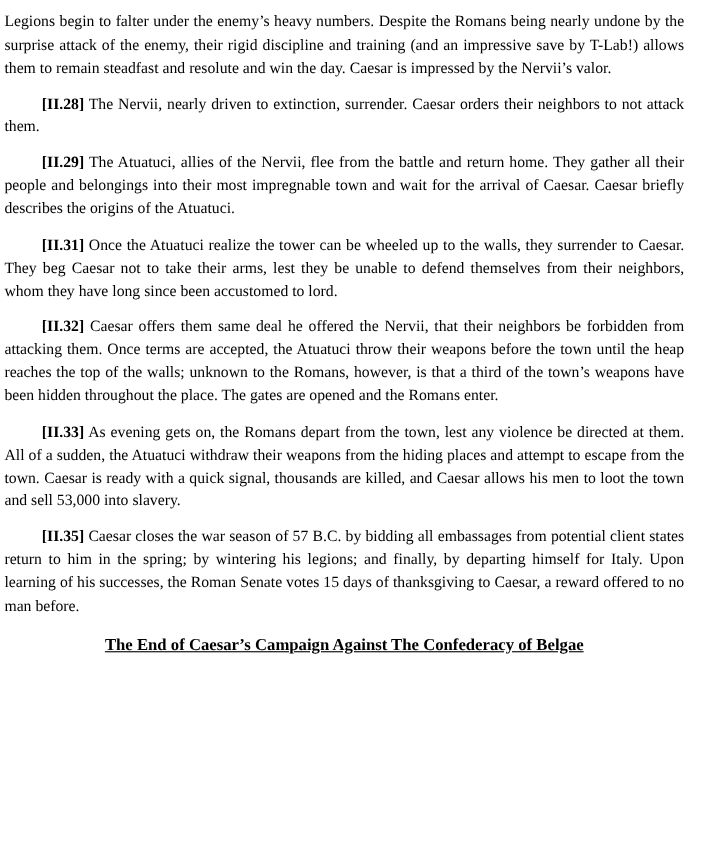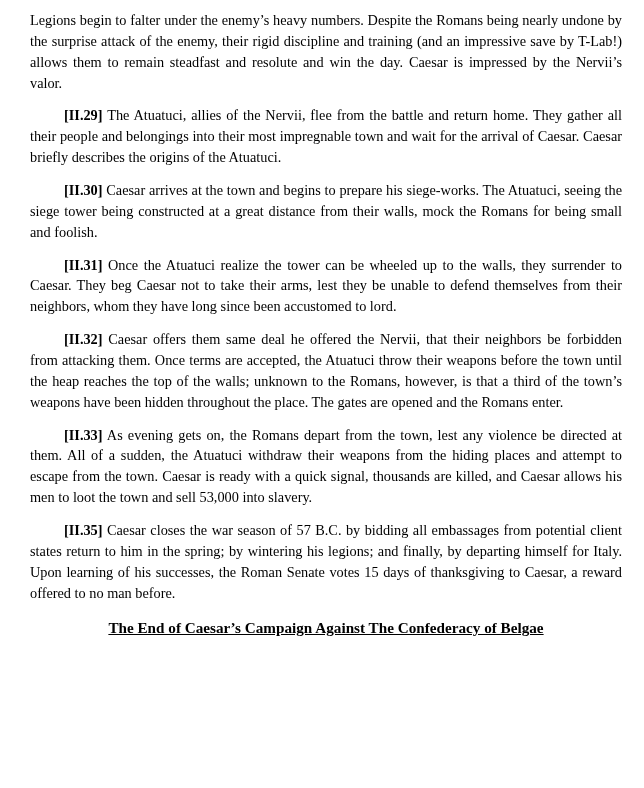--- a/index.html
+++ b/index.html
@@ -10,21 +10,21 @@
   body {
     width: 644px;
     height: 788px;
     font-family: "Liberation Serif", "DejaVu Serif", serif;
     color: #000000;
   }
   .page {
     width: 644px;
     height: 788px;
     box-sizing: border-box;
-    padding: 10px 22px 10px 30px;
+    padding: 10px 22px 10px 4px;
     position: relative;
   }
   p.para {
     margin: 0 0 12px 0;
     font-size: 14.3px;
     line-height: 1.46;
     text-align: justify;
     text-justify: inter-word;
   }
   p.para.cont {
@@ -45,24 +45,24 @@
     line-height: 1.4;
   }
 </style>
 </head>
 <body>
 
 <div class="page">
 
   <p class="para cont"><span>Legions begin to falter under the enemy’s heavy numbers. Despite the Romans being nearly undone by the surprise attack of the enemy, their rigid discipline and training (and an impressive save by T-Lab!) allows them to remain steadfast and resolute and win the day. Caesar is impressed by the Nervii’s valor.</span></p>
 
+  <p class="para indent"><span class="tag">[II.28]</span><span> The Nervii, nearly driven to extinction, surrender. Caesar orders their neighbors to not attack them.</span></p>
 
   <p class="para indent"><span class="tag">[II.29]</span><span> The Atuatuci, allies of the Nervii, flee from the battle and return home. They gather all their people and belongings into their most impregnable town and wait for the arrival of Caesar. Caesar briefly describes the origins of the Atuatuci.</span></p>
 
-  <p class="para indent"><span class="tag">[II.30]</span><span> Caesar arrives at the town and begins to prepare his siege-works. The Atuatuci, seeing the siege tower being constructed at a great distance from their walls, mock the Romans for being small and foolish.</span></p>
 
   <p class="para indent"><span class="tag">[II.31]</span><span> Once the Atuatuci realize the tower can be wheeled up to the walls, they surrender to Caesar. They beg Caesar not to take their arms, lest they be unable to defend themselves from their neighbors, whom they have long since been accustomed to lord.</span></p>
 
   <p class="para indent"><span class="tag">[II.32]</span><span> Caesar offers them same deal he offered the Nervii, that their neighbors be forbidden from attacking them. Once terms are accepted, the Atuatuci throw their weapons before the town until the heap reaches the top of the walls; unknown to the Romans, however, is that a third of the town’s weapons have been hidden throughout the place. The gates are opened and the Romans enter.</span></p>
 
   <p class="para indent"><span class="tag">[II.33]</span><span> As evening gets on, the Romans depart from the town, lest any violence be directed at them. All of a sudden, the Atuatuci withdraw their weapons from the hiding places and attempt to escape from the town. Caesar is ready with a quick signal, thousands are killed, and Caesar allows his men to loot the town and sell 53,000 into slavery.</span></p>
 
 
   <p class="para indent"><span class="tag">[II.35]</span><span> Caesar closes the war season of 57 B.C. by bidding all embassages from potential client states return to him in the spring; by wintering his legions; and finally, by departing himself for Italy. Upon learning of his successes, the Roman Senate votes 15 days of thanksgiving to Caesar, a reward offered to no man before.</span></p>
 

